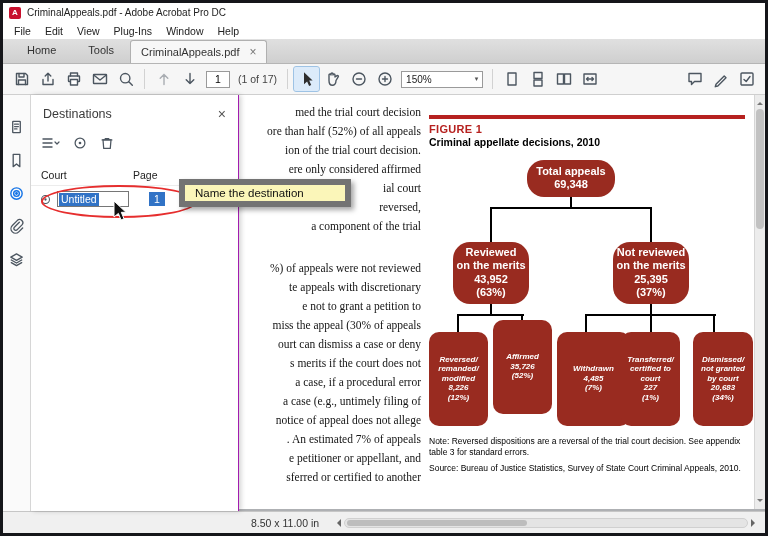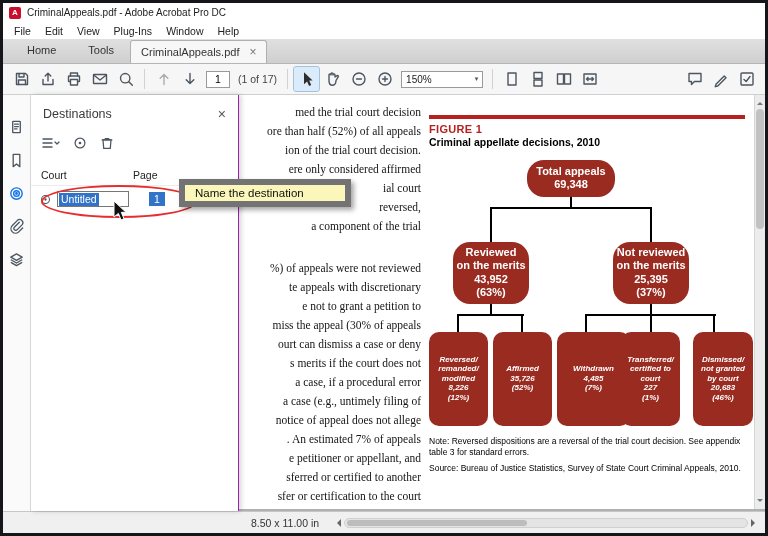--- a/index.html
+++ b/index.html
@@ -319,21 +319,20 @@
           <div>e not to grant a petition to</div>
           <div>miss the appeal (30% of appeals</div>
           <div>ourt can dismiss a case or deny</div>
           <div>s merits if the court does not</div>
           <div>a case, if a procedural error</div>
           <div>a case (e.g., untimely filing of</div>
           <div>notice of appeal does not allege</div>
           <div>. An estimated 7% of appeals</div>
           <div>e petitioner or appellant, and</div>
           <div>sferred or certified to another</div>
-          <div>sfer or certification to the court</div>
         </div>
 
         <div class="figure">
           <div class="fig-rule"></div>
           <div class="fig-label">FIGURE 1</div>
           <div class="fig-title">Criminal appellate decisions, 2010</div>
 
           <div class="chart">
 
             <div class="cl" style="left:141px;top:37px;width:2px;height:11px"></div>
@@ -365,21 +364,21 @@
               <span>25,395</span>
               <span>(37%)</span>
             </div>
             <div class="node sm" style="left:0;top:172px;width:59px;height:94px">
               <span class="nd">Reversed/
 remanded/
 modified</span>
               <span>8,226</span>
               <span>(12%)</span>
             </div>
-            <div class="node sm" style="left:64px;top:172px;width:59px;height:94px">
+            <div class="node sm" style="left:64px;top:160px;width:59px;height:94px">
               <span class="nd">Affirmed</span>
               <span>35,726</span>
               <span>(52%)</span>
             </div>
             <div class="node sm" style="left:128px;top:172px;width:73px;height:94px">
               <span class="nd">Withdrawn</span>
               <span>4,485</span>
               <span>(7%)</span>
             </div>
             <div class="node sm" style="left:192px;top:172px;width:59px;height:94px">
@@ -387,21 +386,21 @@
 certified to
 court</span>
               <span>227</span>
               <span>(1%)</span>
             </div>
             <div class="node sm" style="left:264px;top:172px;width:60px;height:94px">
               <span class="nd">Dismissed/
 not granted
 by court</span>
               <span>20,683</span>
-              <span>(46%)</span>
+              <span>(34%)</span>
             </div>
           </div>
 
           <div class="fig-note">Note: Reversed dispositions are a reversal of the trial court decision. See appendix table 3 for standard errors.</div>
           <div class="fig-source">Source: Bureau of Justice Statistics, Survey of State Court Criminal Appeals, 2010.</div>
         </div>
       </div>
 
       <div class="vscroll">
         <div class="varr up"></div>

